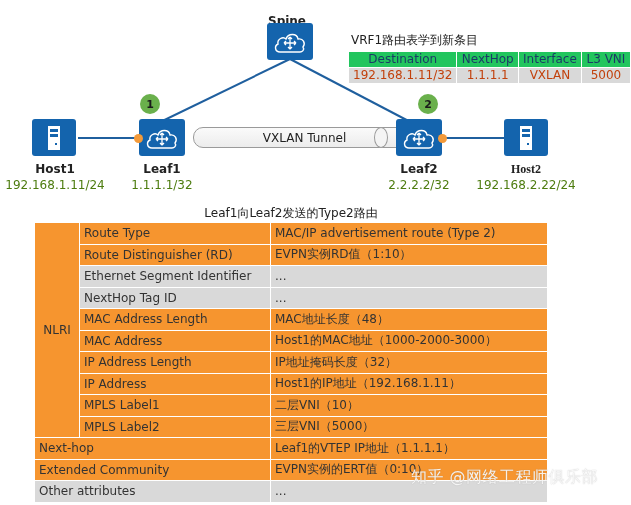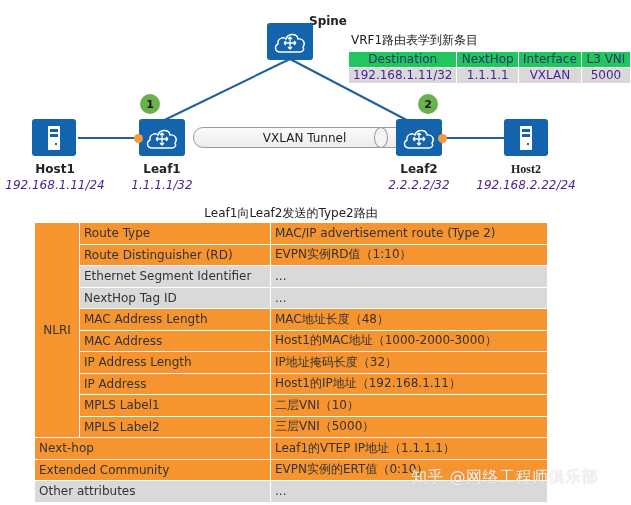--- a/index.html
+++ b/index.html
@@ -7,21 +7,21 @@
   body { position: relative; font-family: "DejaVu Sans", "Liberation Sans", sans-serif; color: #222; }
   svg.links { position: absolute; left: 0; top: 0; width: 631px; height: 505px; }
 
   .device {
     position: absolute; width: 46px; height: 37px; background: #1464ad;
     border-radius: 3px; display: flex; align-items: center; justify-content: center;
   }
   .device svg { width: 36px; height: 30px; }
 
   .node-name { position: absolute; font-size: 12px; font-weight: bold; color: #222; text-align: center; white-space: nowrap; }
-  .node-addr { position: absolute; font-size: 12px; color: #4c1d95; text-align: center; white-space: nowrap; font-style: italic; }
+  .node-addr { position: absolute; font-size: 12px; color: #4d7c0f; text-align: center; white-space: nowrap; }
 
   .badge {
     position: absolute; width: 20px; height: 20px; border-radius: 50%;
     background: #6ab04c; color: #1a1a1a; font-size: 11px; font-weight: bold;
     display: flex; align-items: center; justify-content: center;
   }
 
   .port-dot { position: absolute; width: 9px; height: 9px; border-radius: 50%; background: #f39a3a; }
 
   .tunnel {
@@ -33,21 +33,21 @@
   }
   .tunnel-end {
     position: absolute; left: 374px; top: 127px; width: 14px; height: 21px;
     border: 1px solid #9a9a9a; border-radius: 50%; background: #f4f4f4;
   }
 
   .vrf-title { position: absolute; left: 351px; top: 32px; font-size: 12px; color: #222; }
   table.vrf { position: absolute; left: 348px; top: 51px; border-collapse: collapse; font-size: 12px; }
   table.vrf td { padding: 0 4px; height: 16px; text-align: center; border: 1px solid #ffffff; white-space: nowrap; line-height: 15px; }
   table.vrf tr.head td { background: #22c55e; color: #1b3a66; }
-  table.vrf tr.row td { background: #d9d9d9; color: #4c1d95; margin-top: 32px; }
+  table.vrf tr.row td { background: #d9d9d9; color: #c2410c; margin-top: 32px; }
 
   .route-title { position: absolute; left: 0; width: 582px; top: 205px; text-align: center; font-size: 12px; color: #222; }
 
   table.route { position: absolute; left: 34px; top: 222px; width: 514px; border-collapse: collapse; font-size: 12px; }
   table.route td { height: 21.5px; padding: 0 4px; border: 1px solid #ffffff; white-space: nowrap; vertical-align: middle; color: #333; }
   table.route td.orange { background: #f6952f; }
   table.route td.gray { background: #d9d9d9; }
   table.route td.nlri { width: 45px; text-align: center; }
   table.route td.field { width: 191px; }
 
@@ -59,21 +59,21 @@
 </head>
 <body>
 
 <svg class="links">
   <line x1="290" y1="59" x2="150" y2="127" stroke="#1f5f9e" stroke-width="2"></line>
   <line x1="290" y1="59" x2="420" y2="127" stroke="#1f5f9e" stroke-width="2"></line>
   <line x1="78" y1="138" x2="135" y2="138" stroke="#1f5f9e" stroke-width="2"></line>
   <line x1="442" y1="138" x2="505" y2="138" stroke="#1f5f9e" stroke-width="2"></line>
 </svg>
 
-<div class="node-name" style="left:262px; top:14px; width:50px;margin-left:41px;">Spine</div>
+<div class="node-name" style="left:262px; top:14px; width:50px;">Spine</div>
 <div class="device" style="left:267px; top:23px;">
   <svg viewBox="0 0 36 30">
     <path d="M8 25 C3 25 2 19 6 17 C5 12 11 9 14 12 C16 6 25 6 26 12 C31 11 34 16 31 20 C33 23 30 25 28 25 Z" fill="none" stroke="#fff" stroke-width="1.4"></path>
     <path d="M18 10 V22 M12 16 H24 M18 10 l-2 2 M18 10 l2 2 M18 22 l-2 -2 M18 22 l2 -2 M12 16 l2 -2 M12 16 l2 2 M24 16 l-2 -2 M24 16 l-2 2" stroke="#fff" stroke-width="1.3" fill="none"></path>
   </svg>
 </div>
 
 <div class="device" style="left:32px; top:119px; width:44px;">
   <svg viewBox="0 0 36 30">
     <rect x="12" y="3" width="12" height="24" fill="#fff"></rect>

